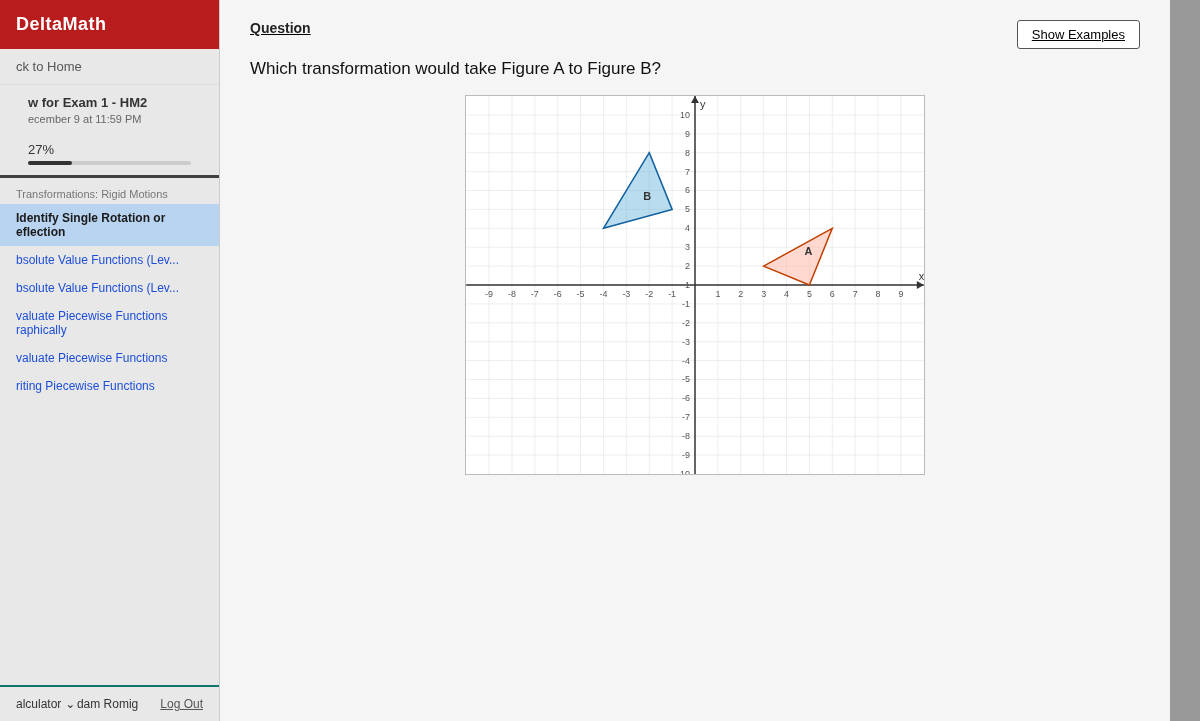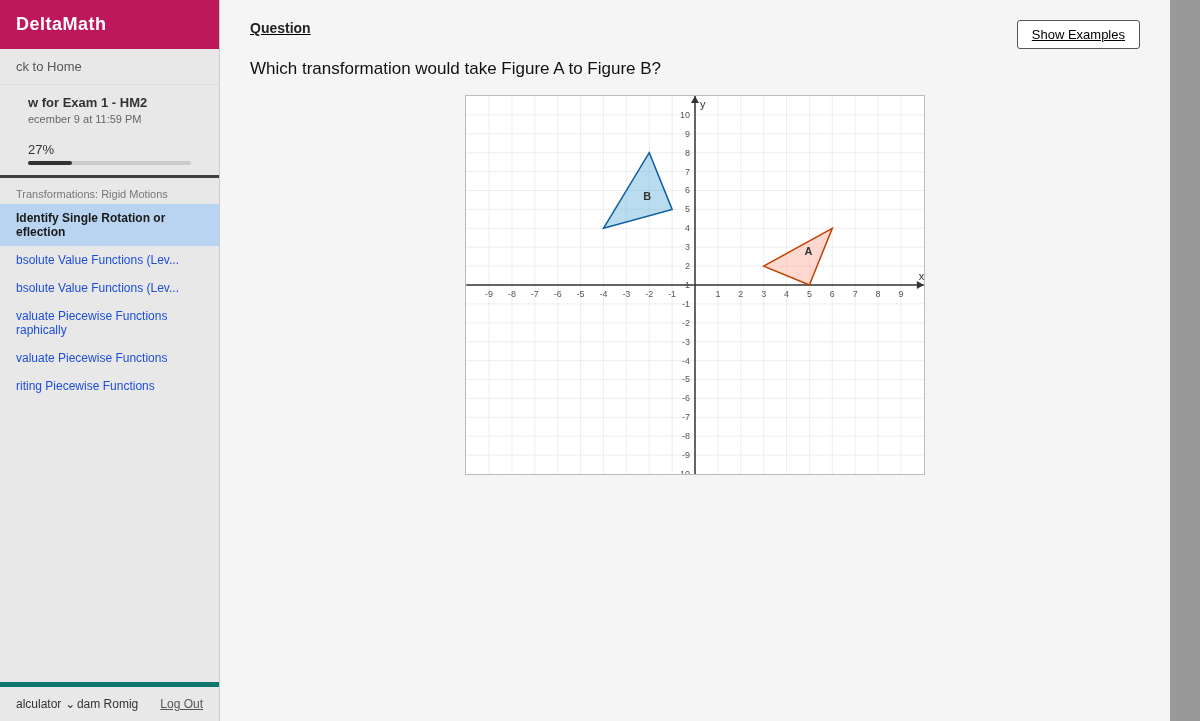--- a/index.html
+++ b/index.html
@@ -17,21 +17,21 @@
       width: 220px;
       min-width: 220px;
       background: #e8e8e8;
       display: flex;
       flex-direction: column;
       height: 100%;
       border-right: 1px solid #ccc;
     }
 
     #sidebar-header {
-      background: #be185d;
+      background: #b91c1c;
       color: white;
       padding: 14px 16px;
       font-size: 18px;
       font-weight: bold;
       letter-spacing: 0.5px;
     }
 
     #back-to-home {
       padding: 10px 16px;
       font-size: 13px;
@@ -89,21 +89,21 @@
       cursor: pointer;
     }
     .sidebar-item.active {
       background: #b8d4f0;
       color: #1a1a1a;
       font-weight: bold;
     }
 
     #sidebar-footer {
       margin-top: auto;
-      border-top: 5px solid #0f766e;
+      border-top: 2px solid #0f766e;
       padding: 10px 16px;
       display: flex;
       align-items: center;
       justify-content: space-between;
       font-size: 12px;
     }
     #calculator-item {
       color: #333;
       cursor: pointer;
       display: flex;

